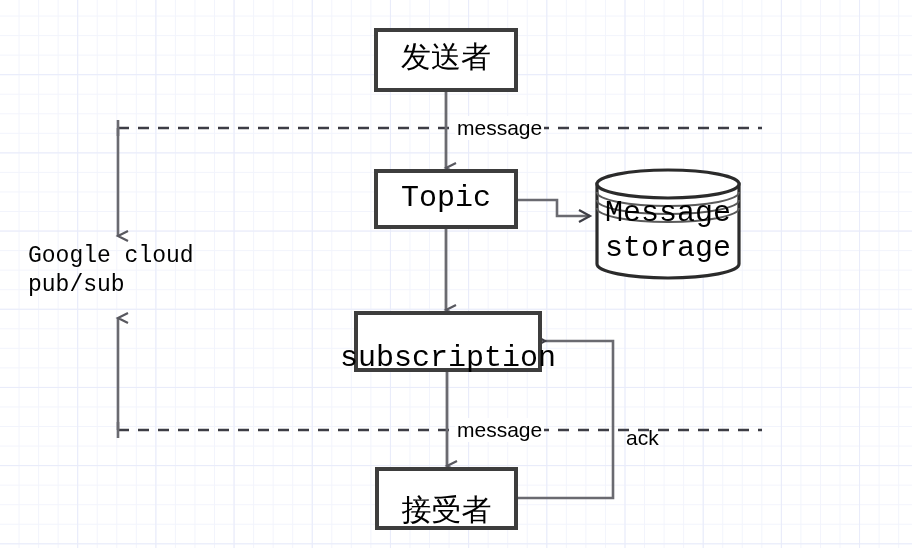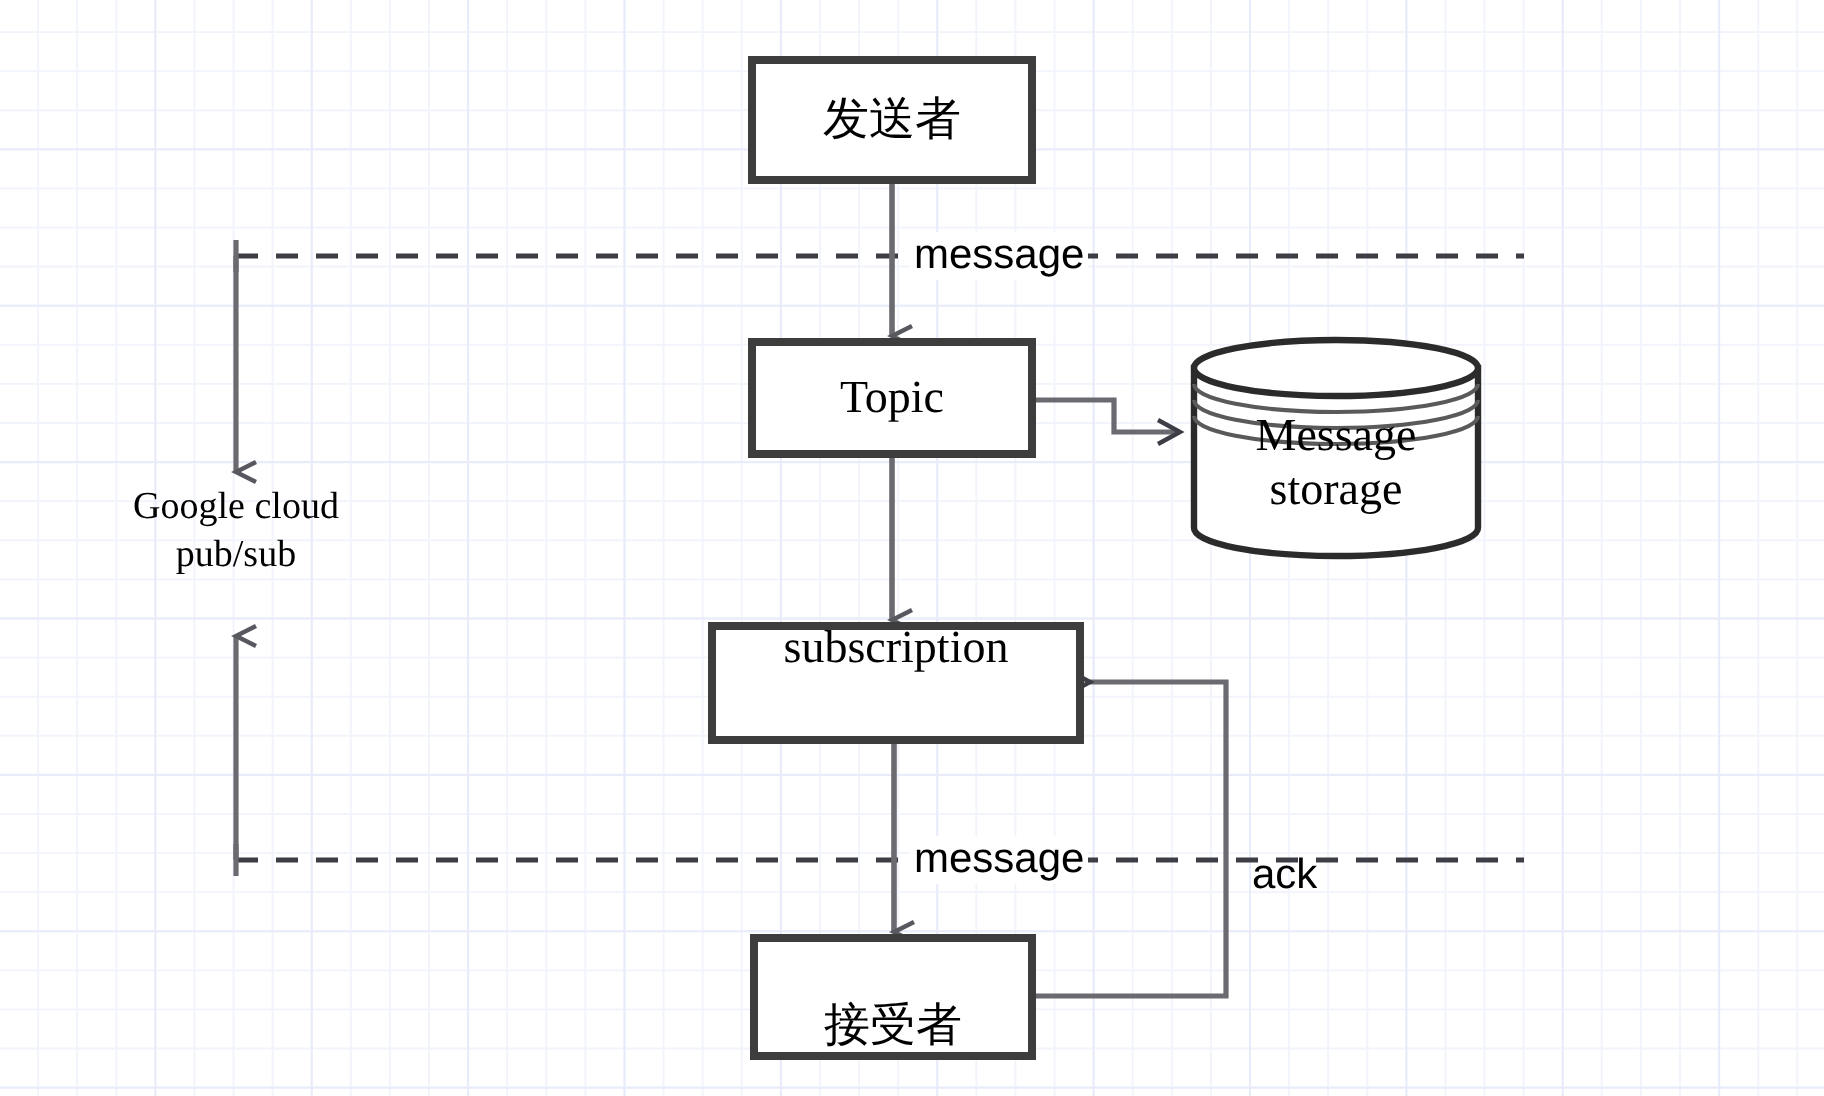--- a/index.html
+++ b/index.html
@@ -27,43 +27,42 @@
     left: 0;
     top: 0;
     width: 912px;
     height: 548px;
   }
   .node-label {
     position: absolute;
     display: flex;
     align-items: center;
     justify-content: center;
-    text-align: center;
+    text-align: right;
     color: #000000;
-    font-family: Liberation Serif, serif;
-    font-size: 23px;
+    font-family: Liberation Mono, monospace;
+    font-size: 30px;
     line-height: 1.18;
     pointer-events: none;
     white-space: pre-line;
   }
   .edge-label {
     position: absolute;
     color: #000000;
     font-family: "Liberation Sans", sans-serif;
     font-size: 21px;
     background: #ffffff;
     padding: 0 2px;
     white-space: nowrap;
   }
   .region-label {
     position: absolute;
-    text-align: center;
     color: #000000;
-    font-family: Liberation Serif, serif;
-    font-size: 19px;
+    font-family: Liberation Mono, monospace;
+    font-size: 23px;
     line-height: 1.25;
     white-space: pre-line;
   }
 </style>
 </head>
 <body>
 
 <div id="canvas">
 
   <svg id="diagram-svg" viewBox="0 0 912 548" xmlns="http://www.w3.org/2000/svg">
@@ -125,21 +124,21 @@
     </g>
   </svg>
 
   <div class="node-label" style="left:376px; top:30px; width:140px; height:60px;">发送者</div>
 
   <div class="node-label" style="left:376px; top:171px; width:140px; height:56px;">Topic</div>
 
   <div class="node-label" style="left:597px; top:196px; width:142px; height:70px;">Message
 storage</div>
 
-  <div class="node-label" style="left:356px; top:295px; width:184px; height:57px;">subscription</div>
+  <div class="node-label" style="left:356px; top:330px; width:184px; height:57px;">subscription</div>
 
   <div class="node-label" style="left:377px; top:483px; width:139px; height:59px;">接受者</div>
 
   <div class="edge-label" style="left:455px; top:116px;">message</div>
 
   <div class="edge-label" style="left:455px; top:418px;">message</div>
 
   <div class="edge-label" style="left:624px; top:386px; background:transparent;margin-top:40px;">ack</div>
 
   <div class="region-label" style="left:28px; top:242px; width:180px;">Google cloud

